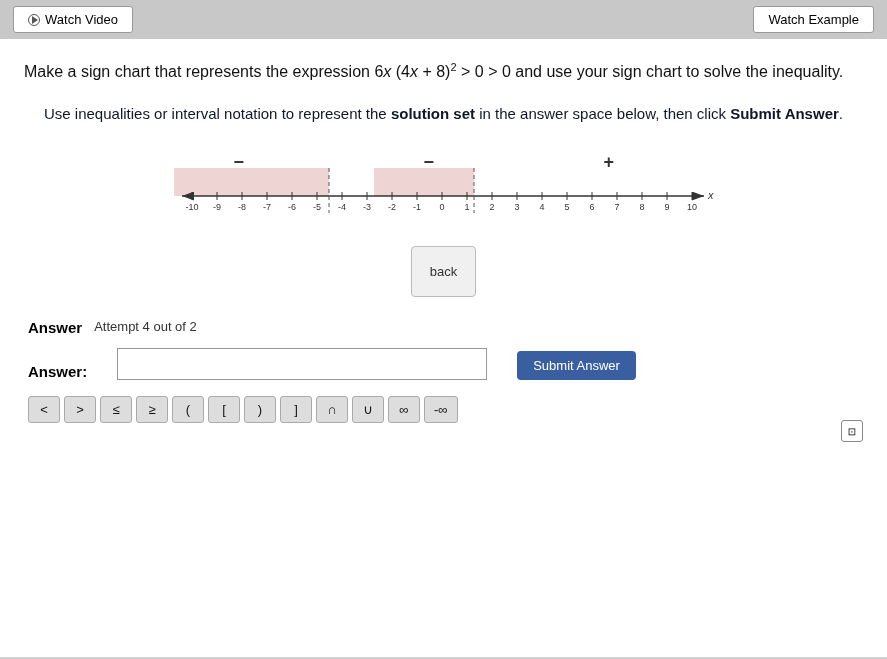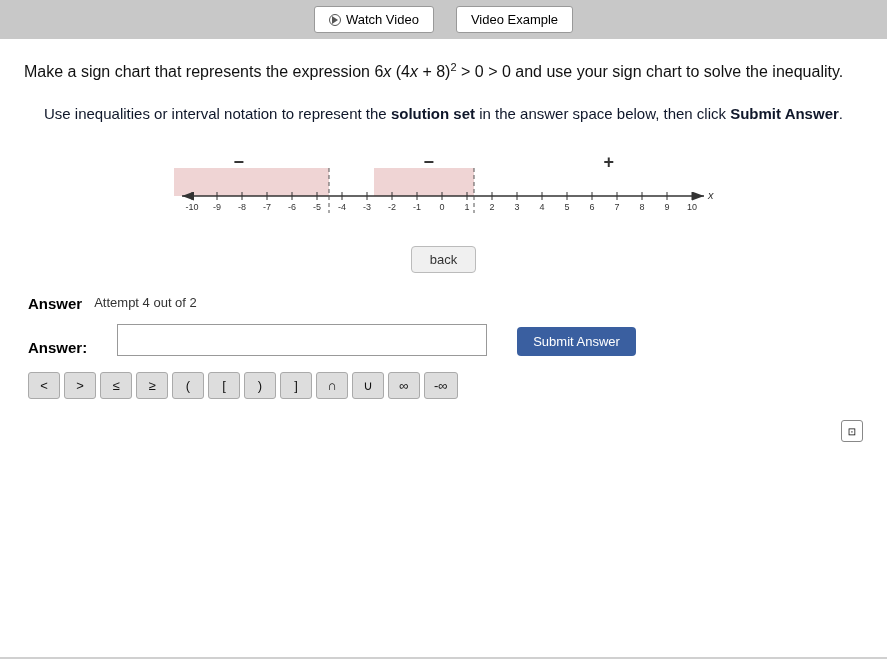--- a/index.html
+++ b/index.html
@@ -7,22 +7,22 @@
       font-family: Arial, sans-serif;
       background: #d0d0d0;
       width: 887px;
       min-height: 659px;
       position: relative;
       overflow: hidden;
     }
 
     .top-bar {
       display: flex;
-      justify-content: center;
-      padding: 6px 24px;
+      justify-content: space-between;
+      padding: 6px 13px;
       gap: 22px;
       background: #c8c8c8;
     }
 
     .top-btn {
       background: white;
       border: 1px solid #999;
       border-radius: 3px;
       padding: 5px 14px;
       font-size: 13px;
@@ -149,21 +149,21 @@
     .back-btn-container {
       display: flex;
       justify-content: center;
       margin-bottom: 22px;
     }
 
     .back-btn {
       background: #f0f0f0;
       border: 1px solid #bbb;
       border-radius: 4px;
-      padding: 5px 18px;
+      padding: 17px 18px;
       font-size: 13px;
       cursor: pointer;
       color: #333;
     }
 
     .answer-section {
       margin-top: 10px;
       padding-left: 4px;
     }
 
@@ -253,21 +253,21 @@
   </style>
 </head>
 <body>
 
 <div class="top-bar">
   <button class="top-btn">
     <span class="play-icon"></span>
     <span>Watch Video</span>
   </button>
   <button class="top-btn">
-    <span>Video Example</span>
+    <span>Watch Example</span>
   </button>
 </div>
 
 <div class="main-content">
 
   <div class="problem-text">
     <span>Make a sign chart that represents the expression </span><span>6<i>x</i> (4<i>x</i> + 8)<sup>2</sup> &gt; 0</span><span> &gt; 0 and use your sign chart to solve the inequality.</span>
   </div>
 
   <div class="instruction-text">

